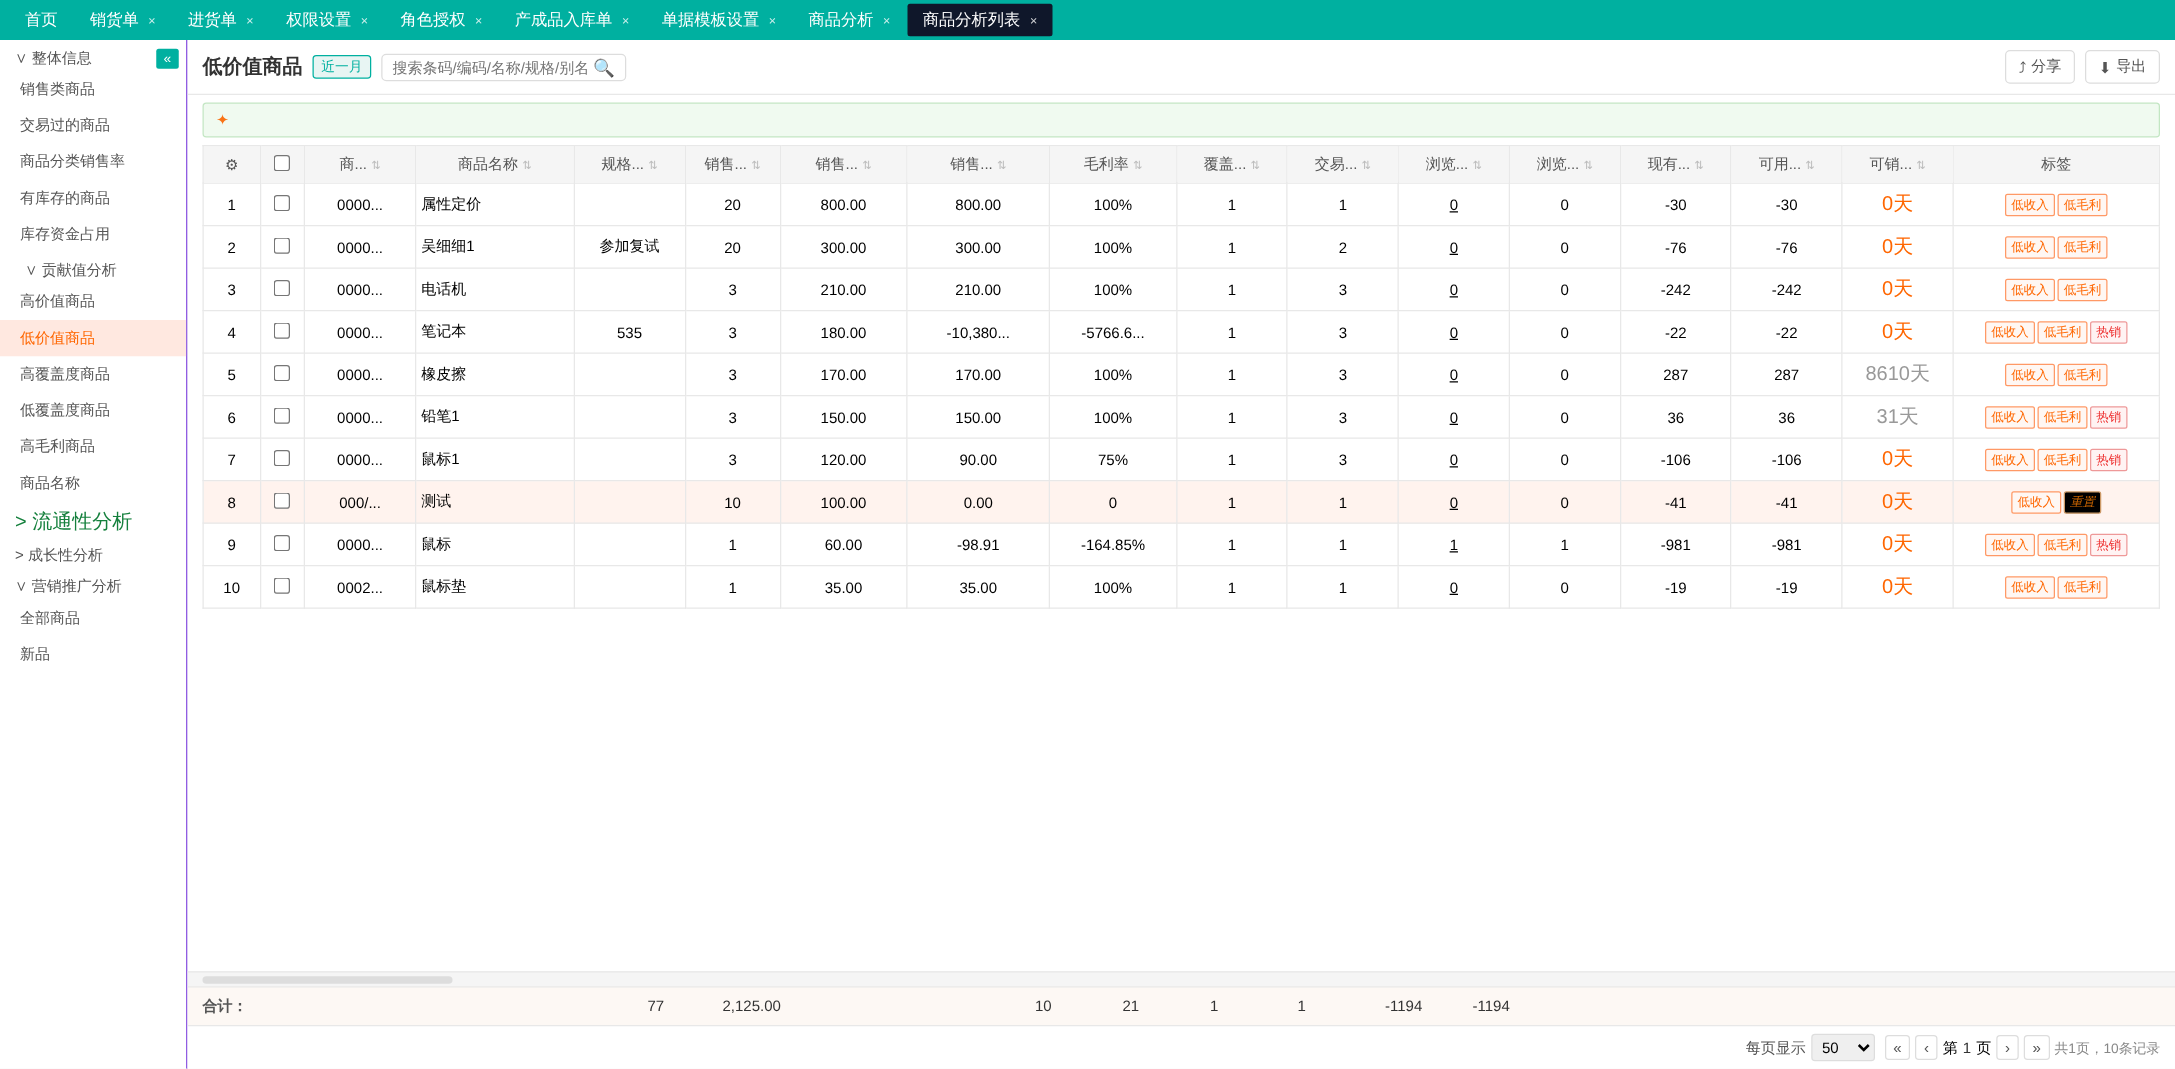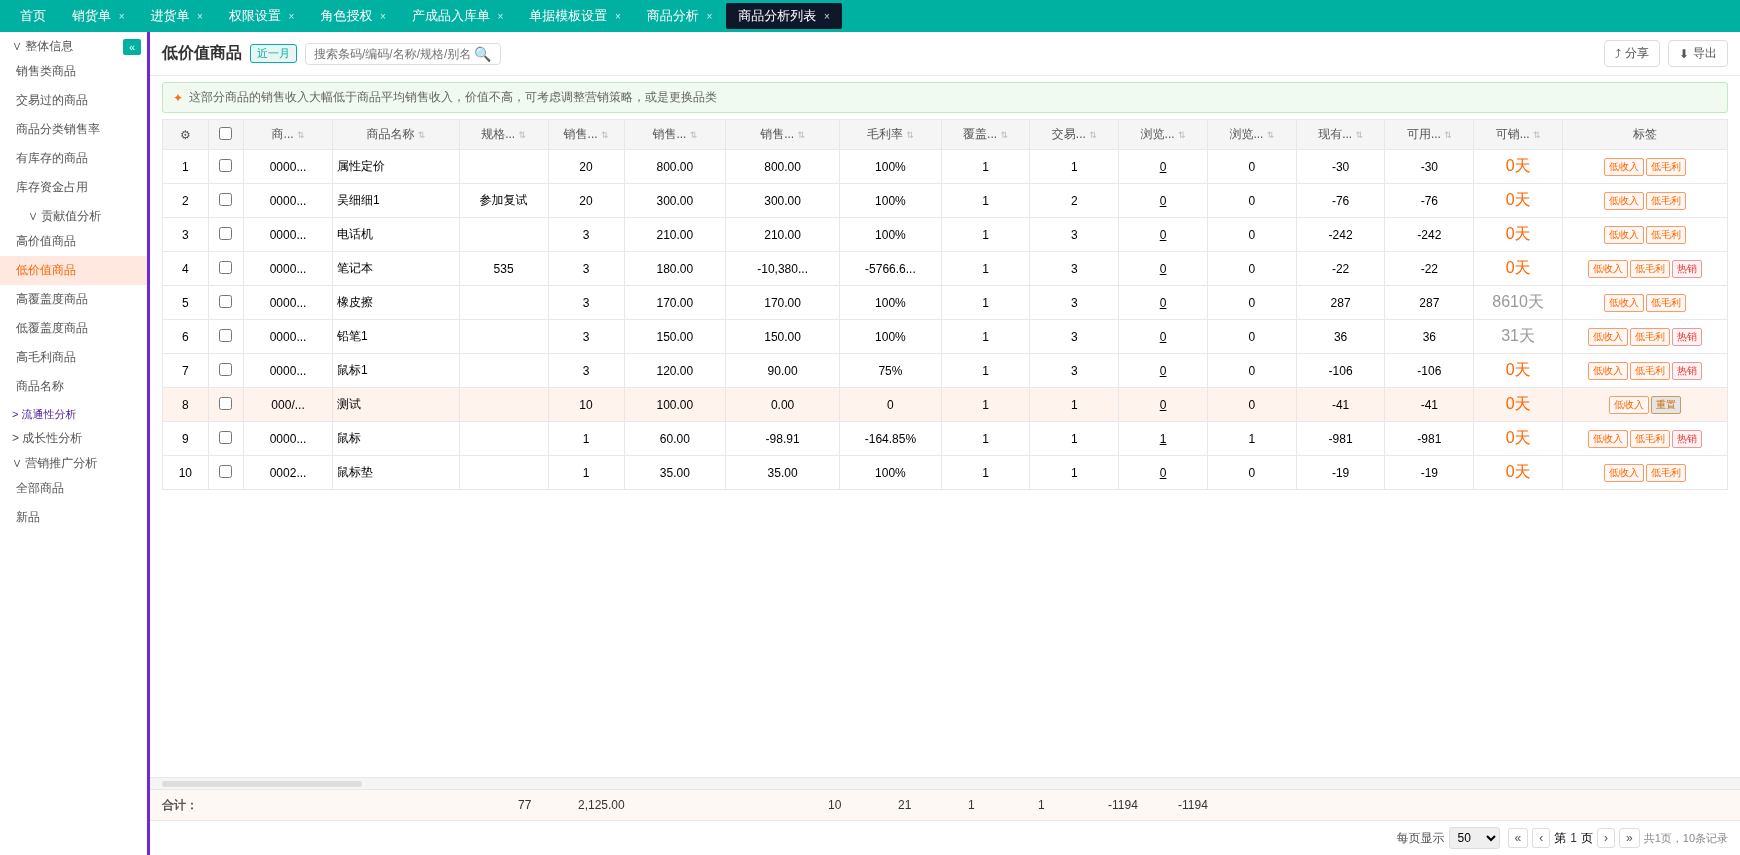--- a/index.html
+++ b/index.html
@@ -28,21 +28,21 @@
     
     .main-layout {
       display: flex;
       height: calc(100vh - 32px);
     }
 
     
     .sidebar {
       width: 150px;
       background: #fff;
-      border-right: 3px solid #6d28d9;
+      border-right: 1px solid #6d28d9;
       overflow-y: auto;
       flex-shrink: 0;
     }
     .sidebar-item {
       padding: 6px 12px 6px 16px;
       cursor: pointer;
       color: #555;
       font-size: 12px;
     }
     .sidebar-item.active { background: #ffe8e0; color: #ff6600; }
@@ -165,21 +165,21 @@
     .tag-gray { color: #999; font-size: 16px; }
     .badge {
       display: inline-block;
       padding: 1px 4px;
       border-radius: 2px;
       font-size: 10px;
       margin: 1px;
     }
     .badge-orange { color: #ff6600; border: 1px solid #ff9966; background: #fff7f3; }
     .badge-red { color: #ee3333; border: 1px solid #ee9999; background: #fff3f3; }
-    .badge-brown { color: #cc6600; border: 1px solid #cc9966; background: #e5e5e5; }
+    .badge-brown { color: #cc6600; border: 1px solid #cc9966; background: #000000; font-style: italic; }
     .underlined { text-decoration: underline; cursor: pointer; }
     .checkbox-cell { width: 28px; }
     td.left-align { text-align: left; }
 
     
     .footer-bar {
       border-top: 1px solid #e8e8e8;
       background: #fdf8f4;
       padding: 6px 12px;
       display: flex;
@@ -252,29 +252,29 @@
     <div style="display:flex; align-items:center; padding:6px 6px 2px 12px; gap:4px;">
       <span style="color:#555; font-size:12px;">∨ 整体信息</span>
       <span style="margin-left:auto; background:#00b0a0; color:#fff; border-radius:2px; padding:2px 6px; cursor:pointer; font-size:11px;">«</span>
     </div>
     <div class="sidebar-item">销售类商品</div>
     <div class="sidebar-item">交易过的商品</div>
     <div class="sidebar-item">商品分类销售率</div>
     <div class="sidebar-item">有库存的商品</div>
     <div class="sidebar-item">库存资金占用</div>
 
-    <div style="padding:6px 6px 2px 28px; color:#555; font-size:12px;">∨ 贡献值分析</div>
+    <div style="padding:6px 6px 2px 4px; color:#555; font-size:12px;margin-left:16px;">∨ 贡献值分析</div>
     <div class="sidebar-item">高价值商品</div>
     <div class="sidebar-item active">低价值商品</div>
     <div class="sidebar-item">高覆盖度商品</div>
     <div class="sidebar-item">低覆盖度商品</div>
     <div class="sidebar-item">高毛利商品</div>
     <div class="sidebar-item">商品名称</div>
 
-    <div style="padding:6px 6px 2px 12px; color:#4c1d95; font-size:11px;">&gt; 流通性分析</div>
+    <div style="padding:6px 6px 2px 12px; color:#15803d; font-size:16px;">&gt; 流通性分析</div>
     <div style="padding:6px 6px 2px 12px; color:#555; font-size:12px;">&gt; 成长性分析</div>
     <div style="padding:6px 6px 2px 12px; color:#555; font-size:12px;">∨ 营销推广分析</div>
     <div class="sidebar-item">全部商品</div>
     <div class="sidebar-item">新品</div>
   </div>
 
   <div class="content-area">
     <div class="content-header">
       <span class="page-title">低价值商品</span>
       <span class="tag-month">近一月</span>
@@ -289,21 +289,20 @@
         </button>
         <button class="btn-action">
           <span>⬇</span>
           <span>导出</span>
         </button>
       </div>
     </div>
 
     <div class="info-banner">
       <span class="info-icon">✦</span>
-      <span>这部分商品的销售收入大幅低于商品平均销售收入，价值不高，可考虑调整营销策略，或是更换品类</span>
     </div>
 
     <div class="table-container">
       <table>
         <thead>
           <tr>
             <th style="width:36px"><span>⚙</span></th>
             <th style="width:28px"><input type="checkbox" style=""></th>
             <th style="width:70px">商... <span class="sort-arrows">⇅</span></th>
             <th style="width:100px">商品名称 <span class="sort-arrows">⇅</span></th>

